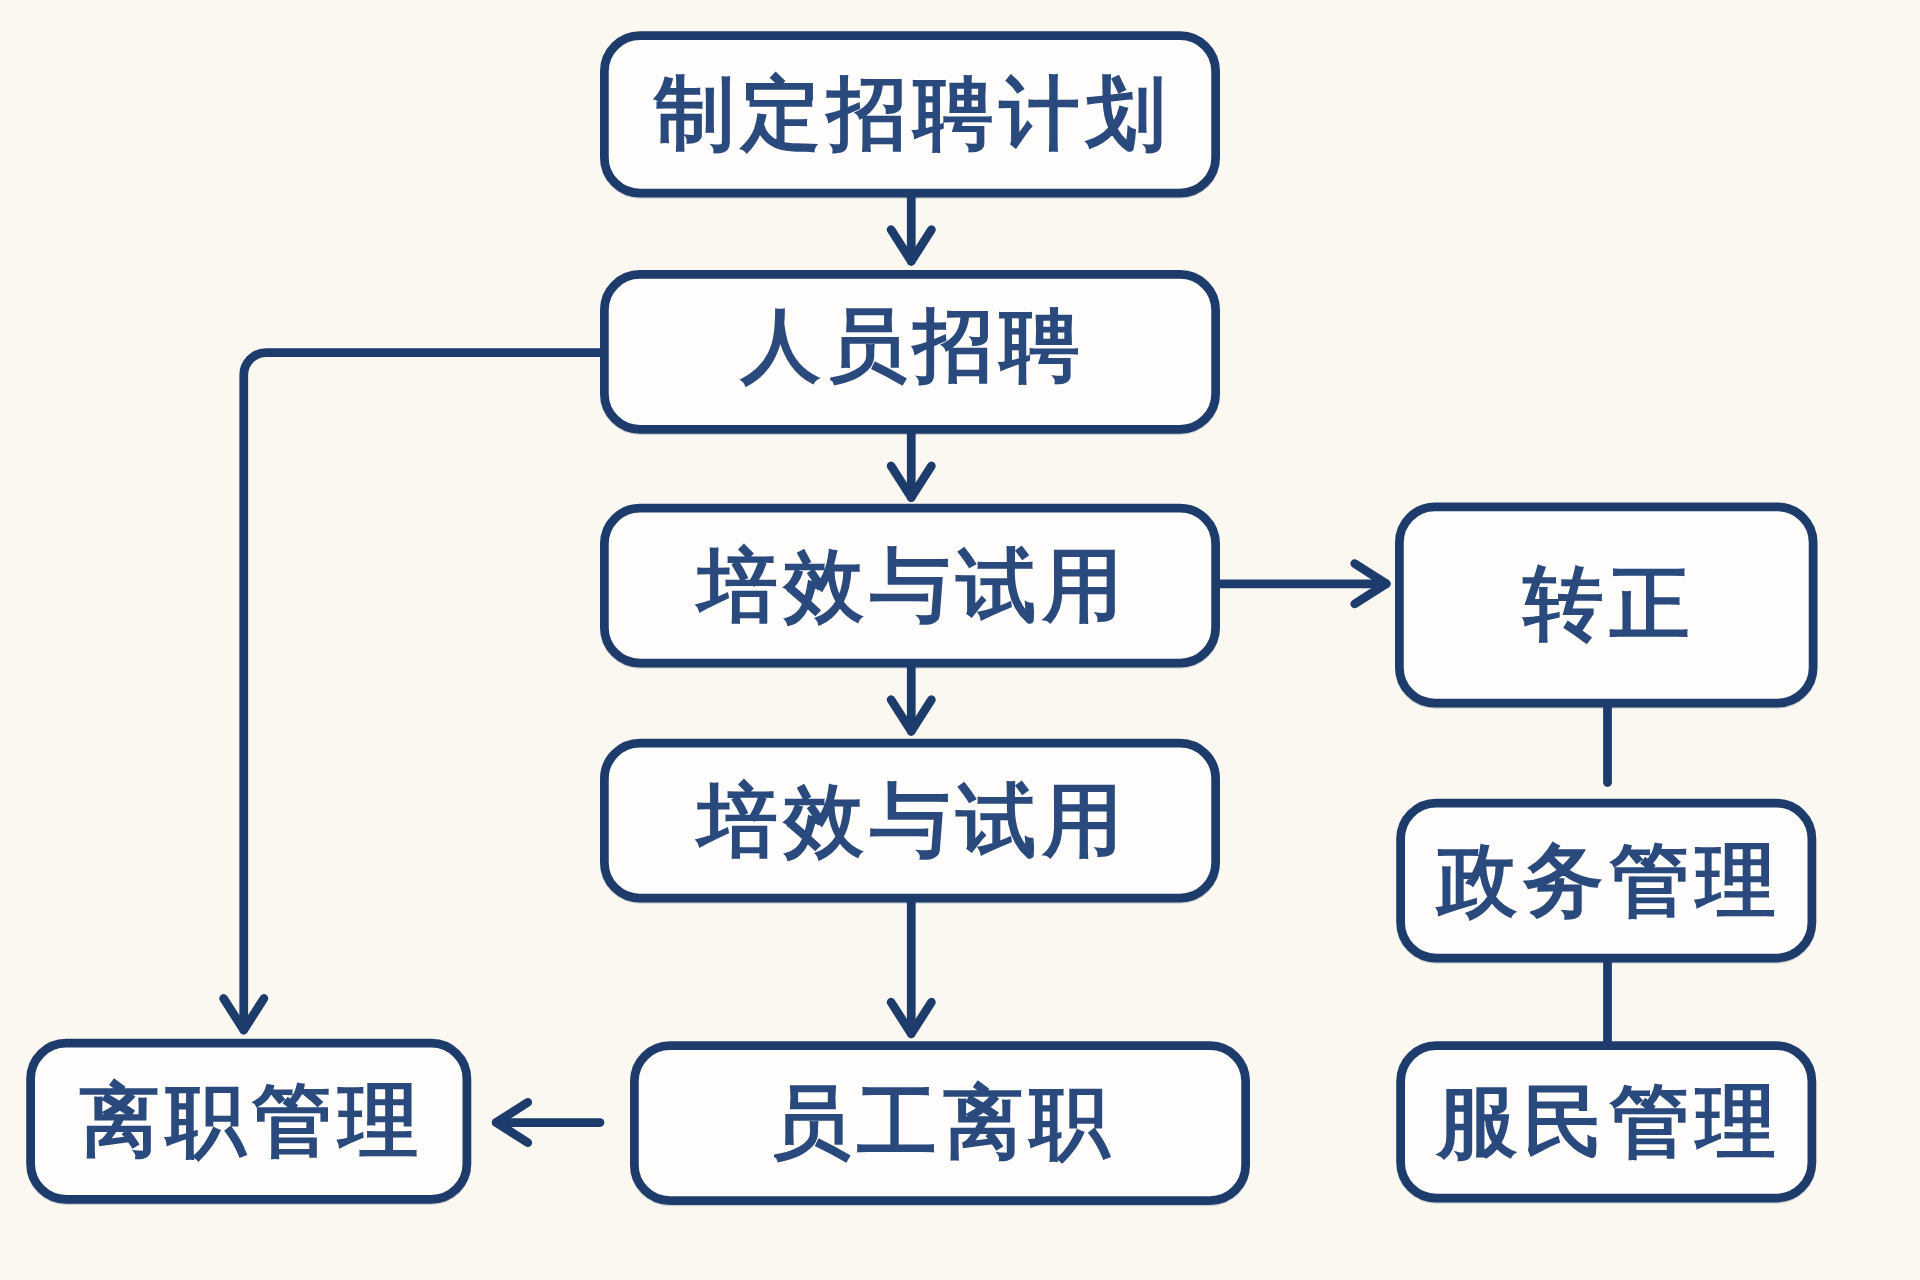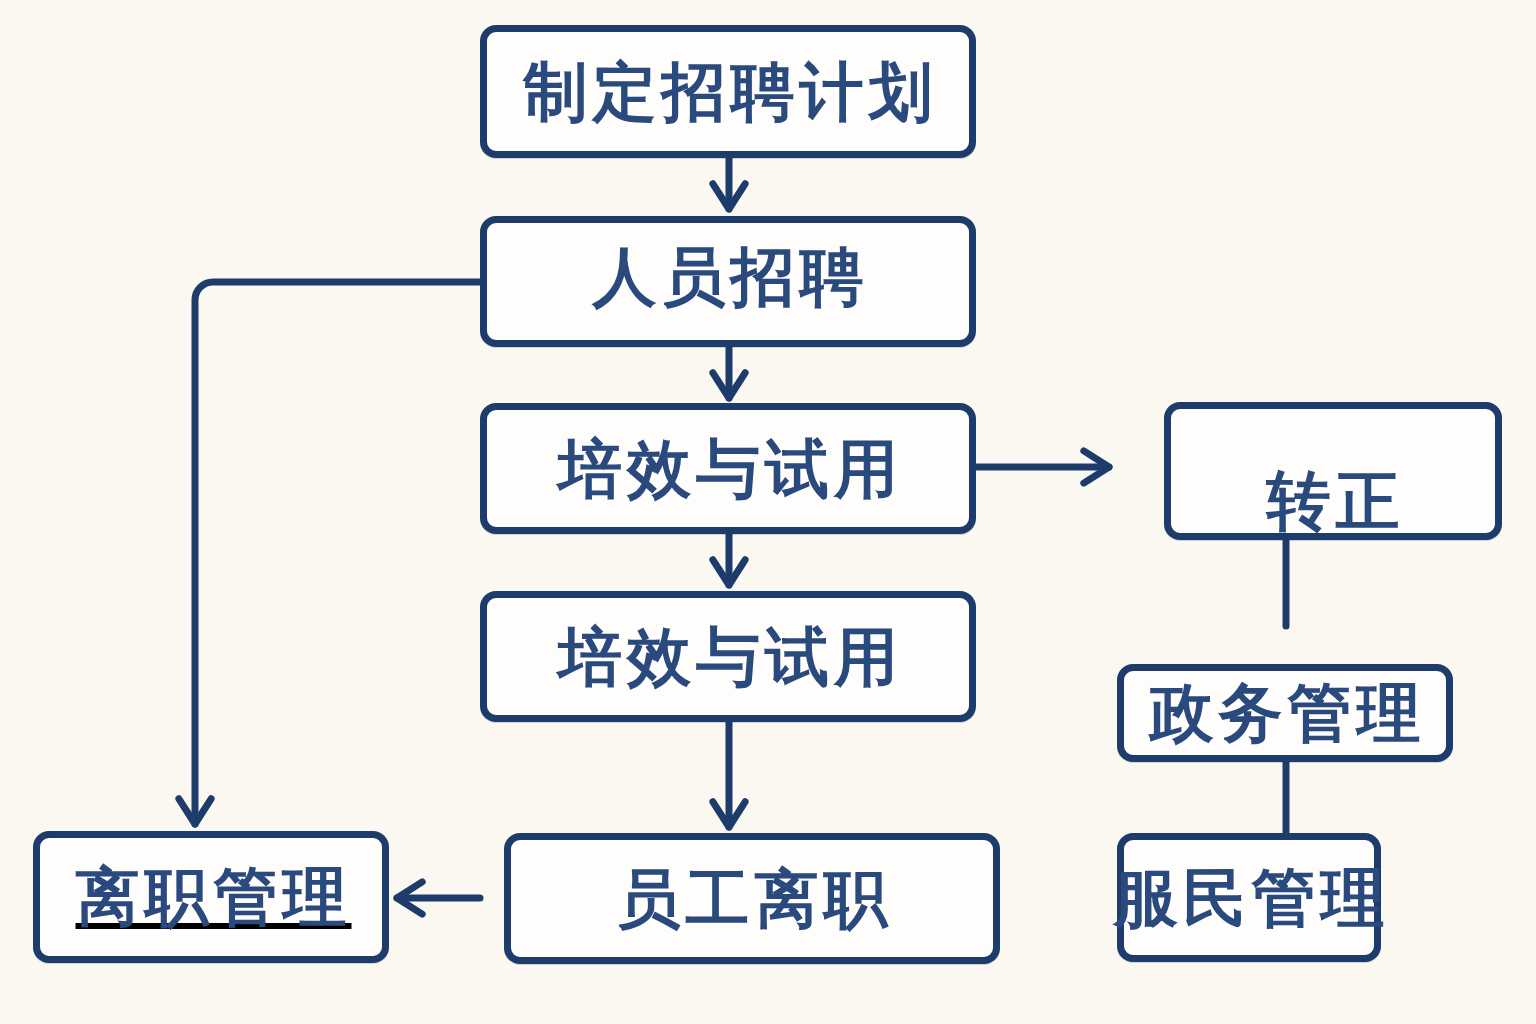--- a/index.html
+++ b/index.html
@@ -28,21 +28,21 @@
   .edge {
     fill: none;
     stroke-width: 7;
     stroke-linecap: round;
     stroke-linejoin: round;
   }
   .node {
     position: absolute;
     background: var(--node-fill);
     border: 7px solid var(--line);
-    border-radius: 16px;
+    border-radius: 32px;
     display: flex;
     align-items: center;
     justify-content: center;
     box-shadow: 0 1px 0 rgba(20,40,80,0.18);
   }
   .node-label {
     color: var(--text);
     font-weight: bold;
     font-size: 64px;
     letter-spacing: 5px;
@@ -79,37 +79,37 @@
   </div>
 
   <div class="node" style="left:480px; top:216px; width:496px; height:131px;font-family:Liberation Mono, monospace;">
     <span class="node-label">人员招聘</span>
   </div>
 
   <div class="node" style="left:480px; top:403px; width:496px; height:131px;">
     <span class="node-label">培效与试用</span>
   </div>
 
-  <div class="node" style="left:1164px; top:402px; width:338px; height:138px;align-items:flex-end;">
+  <div class="node" style="left:1116px; top:402px; width:338px; height:164px;">
     <span class="node-label">转正</span>
   </div>
 
   <div class="node" style="left:480px; top:591px; width:496px; height:131px;justify-content:center;">
     <span class="node-label">培效与试用</span>
   </div>
 
-  <div class="node" style="left:1117px; top:664px; width:336px; height:98px;text-align:right;">
+  <div class="node" style="left:1117px; top:639px; width:336px; height:131px;text-align:right;">
     <span class="node-label">政务管理</span>
   </div>
 
   <div class="node" style="left:504px; top:833px; width:496px; height:131px;">
     <span class="node-label">员工离职</span>
   </div>
 
-  <div class="node" style="left:33px; top:831px; width:356px; height:132px;text-decoration:underline;">
+  <div class="node" style="left:21px; top:831px; width:356px; height:132px;">
     <span class="node-label">离职管理</span>
   </div>
 
-  <div class="node" style="left:1117px; top:833px; width:264px; height:129px;">
+  <div class="node" style="left:1117px; top:833px; width:336px; height:129px;">
     <span class="node-label">服民管理</span>
   </div>
 
 </div>
 
 </body></html>

